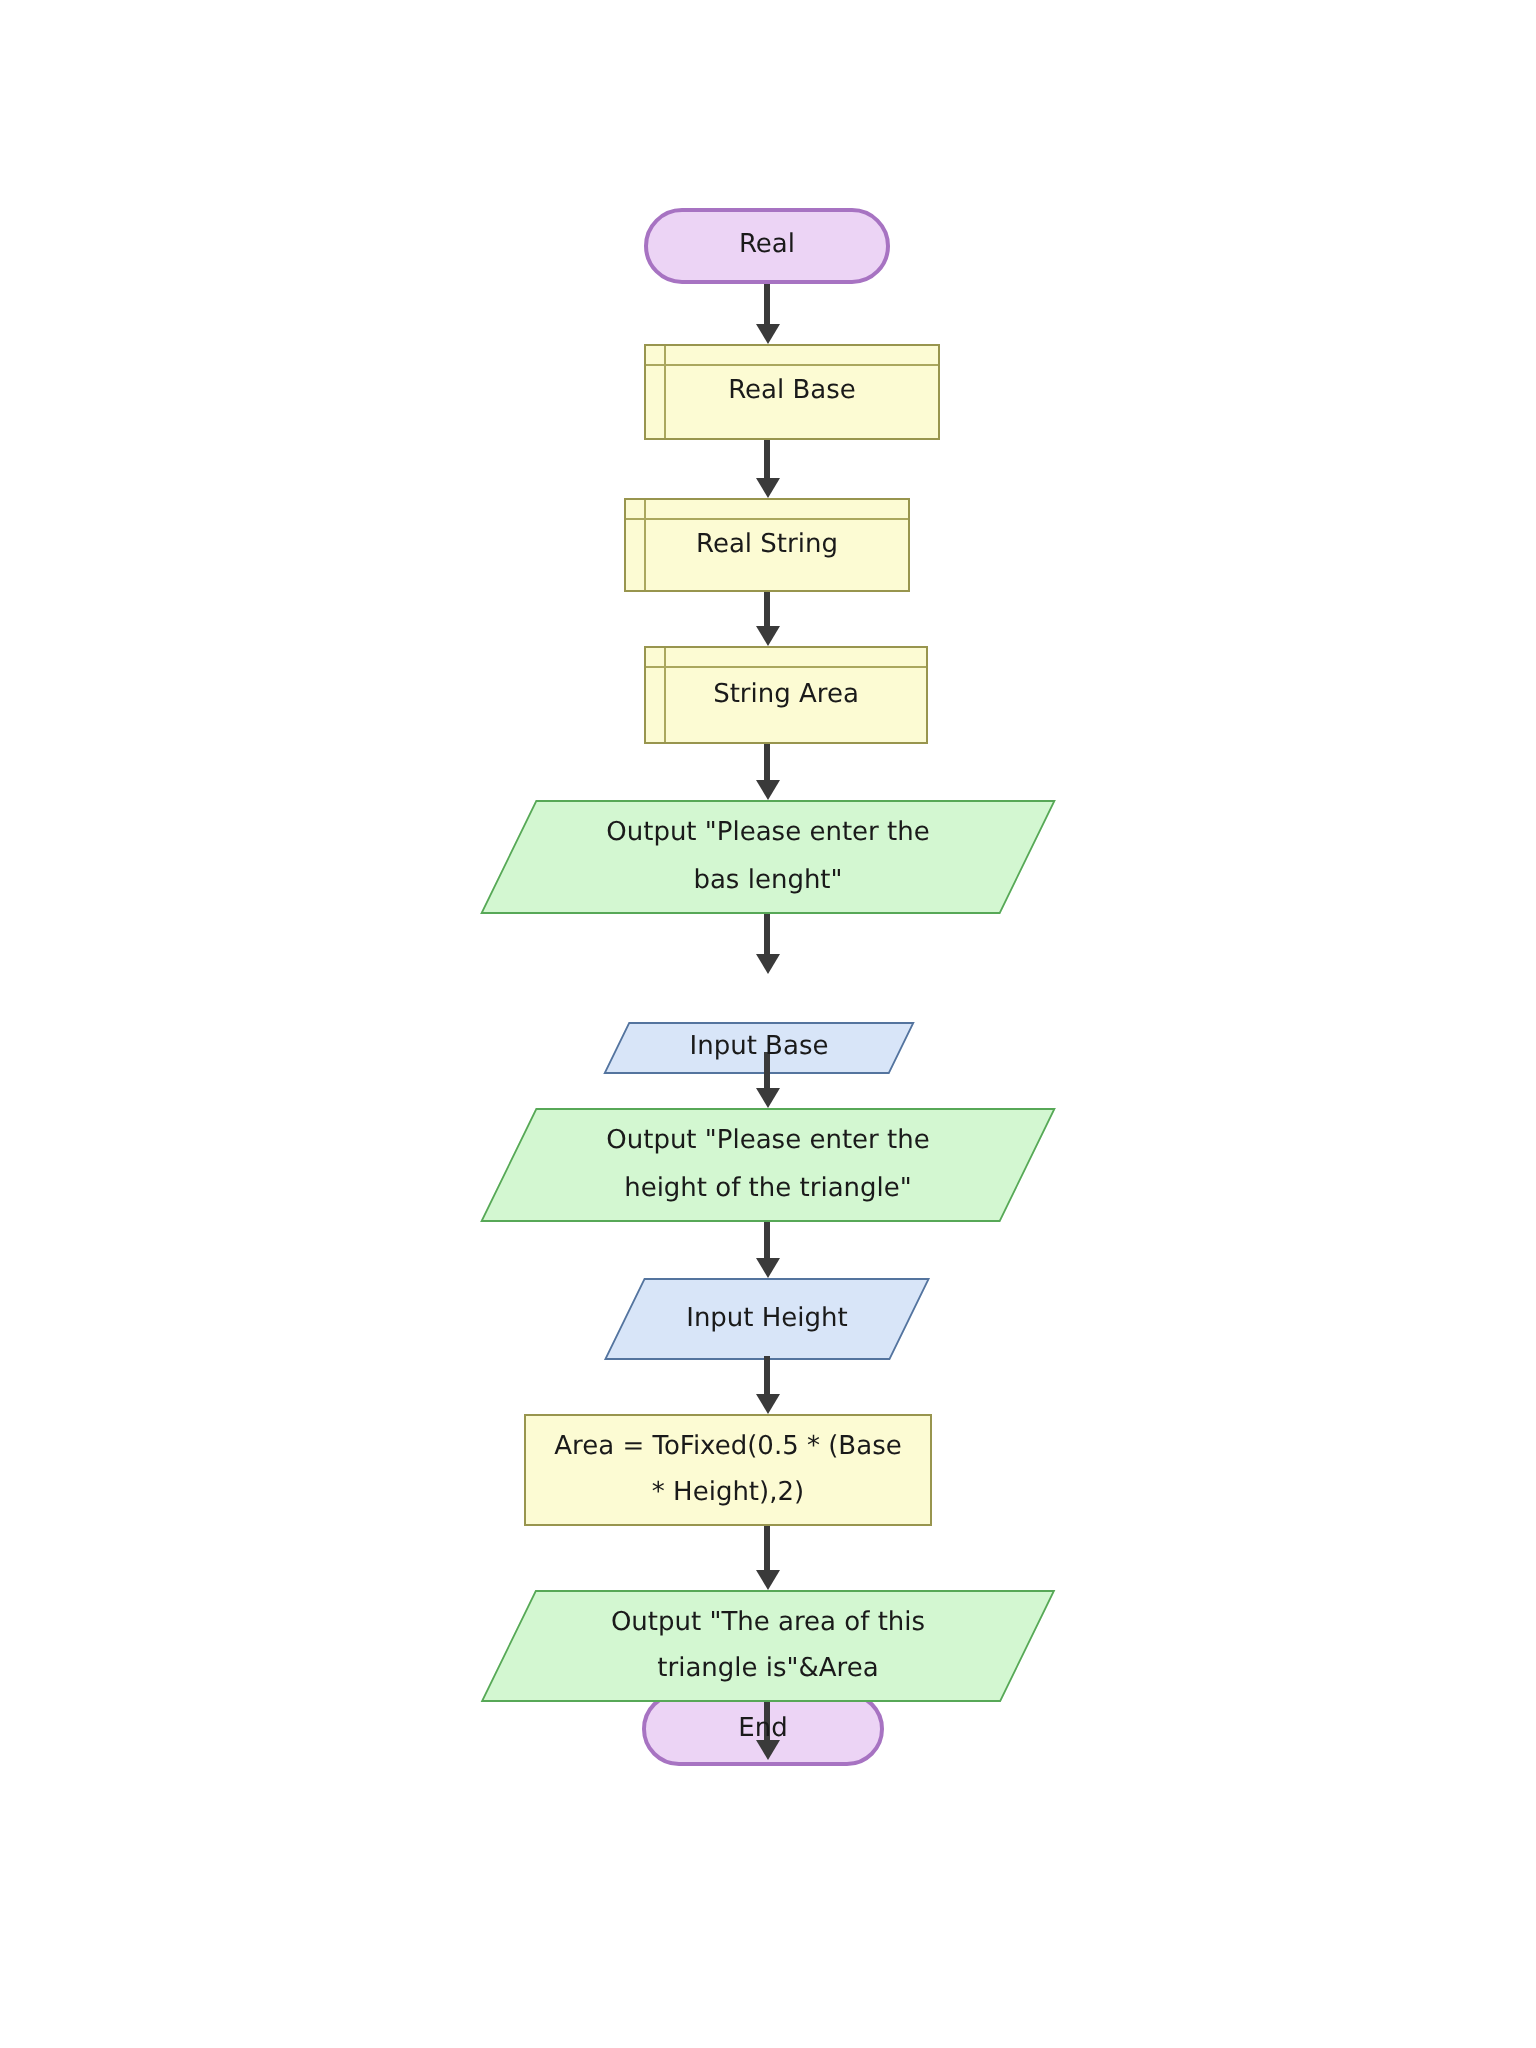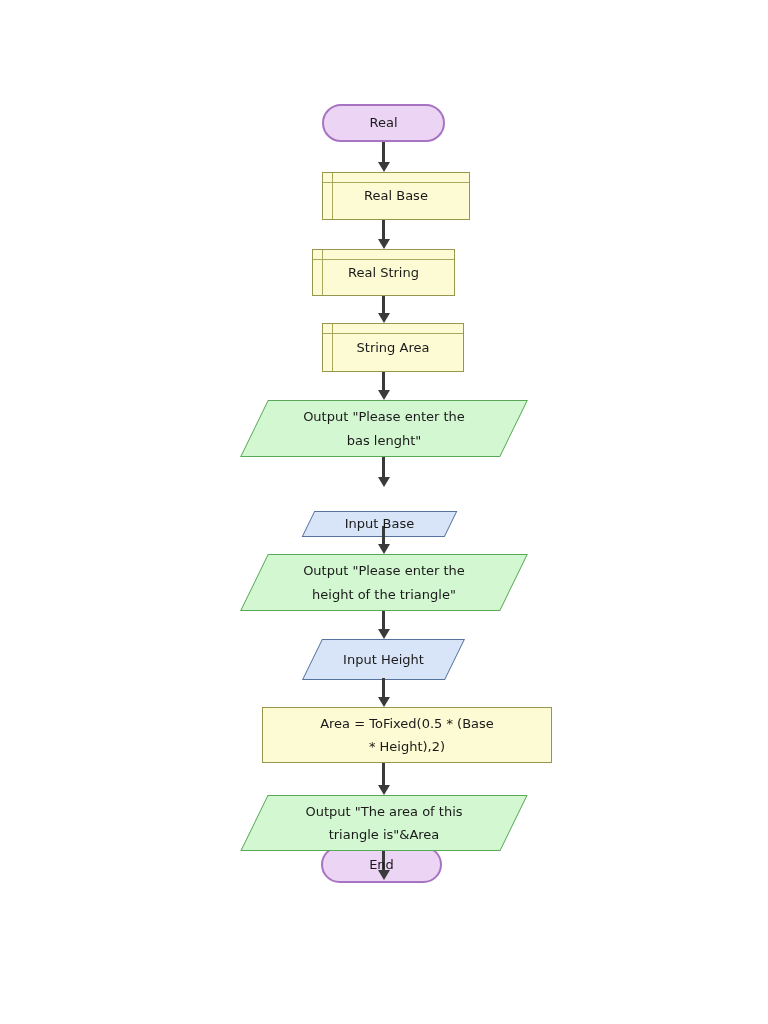--- a/index.html
+++ b/index.html
@@ -154,21 +154,21 @@
 
   <div class="arrow" style="top:611px; height:18px;"></div>
 
   <div class="node para input" style="left:312px; top:639px; width:143px; height:41px;">
     <div class="para-bg"></div>
     <div class="label">Input Height</div>
   </div>
 
   <div class="arrow" style="top:678px; height:19px;"></div>
 
-  <div class="node process" style="left:262px; top:707px; width:290px; height:56px;">
+  <div class="node process" style="left:262px; top:707px; width:204px; height:56px;">
     <div class="label">Area = ToFixed(0.5 * (Base
 * Height),2)</div>
   </div>
 
   <div class="arrow" style="top:763px; height:22px;"></div>
 
   <div class="node para output" style="left:254px; top:795px; width:260px; height:56px;">
     <div class="para-bg"></div>
     <div class="label">Output "The area of this
 triangle is"&amp;Area</div>

